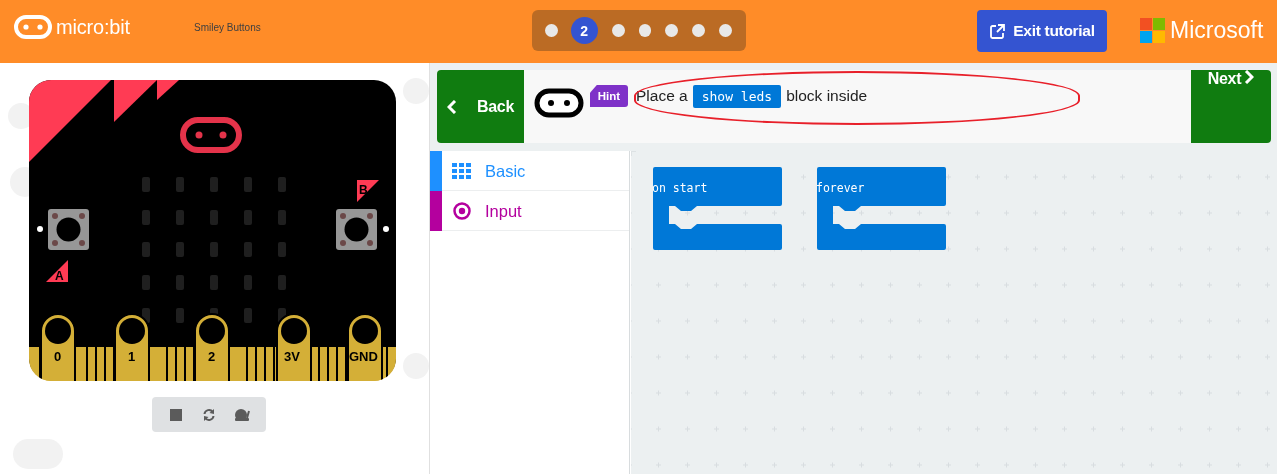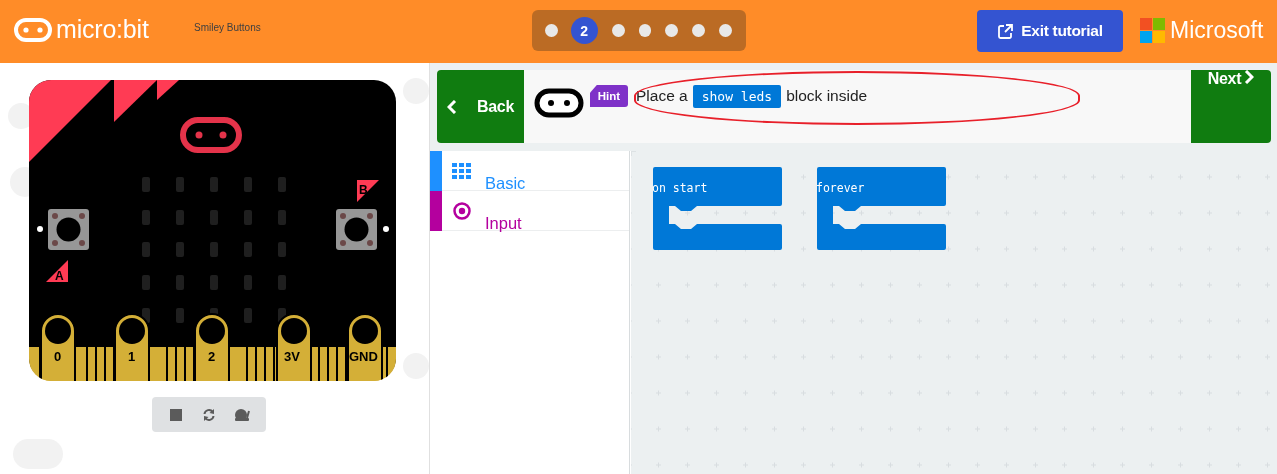--- a/index.html
+++ b/index.html
@@ -1,26 +1,26 @@
 <!DOCTYPE html>
 <html><head>
 <meta charset="utf-8">
 <style>
   * { box-sizing: border-box; margin: 0; padding: 0; }
   html, body { width: 1277px; height: 474px; overflow: hidden; background: #fff; font-family: "Liberation Sans", sans-serif; }
 
   
   .header { position: absolute; left: 0; top: 0; width: 1277px; height: 63px; background: #ff8c28; }
   .logo { position: absolute; left: 14px; top: 15px; display: flex; align-items: center; color: #fff; }
-  .logo-text { font-size: 25px; font-weight: normal; margin-left: 4px; letter-spacing: -0.2px; color: #fff; }
+  .logo-text { font-size: 20px; font-weight: normal; margin-left: 4px; letter-spacing: -0.2px; color: #fff; }
   .project-name { position: absolute; left: 194px; top: 22px; color: #404040; font-size: 10px; }
   .steps { position: absolute; left: 532px; top: 10px; width: 214px; height: 41px; background: #bb6b24; border-radius: 6px; display: flex; align-items: center; padding-left: 13px; }
   .step-dot { width: 13px; height: 13px; border-radius: 50%; background: #e8e8e8; margin-right: 14px; cursor: pointer; }
   .step-dot.active { width: 27px; height: 27px; background: #3454d1; color: #fff; font-weight: bold; font-size: 14px; display: flex; align-items: center; justify-content: center; margin-right: 14px; margin-left: -1px; }
-  .exit-btn { position: absolute; left: 977px; top: 10px; width: 146px; height: 42px; background: #3454d1; border-radius: 4px; color: #fff; font-weight: bold; font-size: 15.5px; display: flex; align-items: center; justify-content: center; gap: 7px; letter-spacing: -0.3px; }
+  .exit-btn { position: absolute; left: 977px; top: 10px; width: 130px; height: 42px; background: #3454d1; border-radius: 4px; color: #fff; font-weight: bold; font-size: 15.5px; display: flex; align-items: center; justify-content: center; gap: 7px; letter-spacing: -0.3px; }
   .ms-logo { position: absolute; left: 1140px; top: 17px; display: flex; align-items: center; gap: 5px; color: #fff; font-size: 23px; }
   .ms-grid { display: grid; grid-template-columns: 12px 12px; grid-template-rows: 12px 12px; gap: 1px; }
 
   
   .sim-panel { position: absolute; left: 0; top: 63px; width: 430px; height: 411px; background: #fff; border-right: 1px solid #e0e0e0; overflow: hidden; }
   .bg-deco { position: absolute; border-radius: 50%; background: #f2f2f2; }
   .board { position: absolute; left: 29px; top: 17px; width: 367px; height: 300px; background: #000; border-radius: 22px; overflow: hidden; }
   .sim-controls { position: absolute; left: 152px; top: 334px; width: 114px; height: 35px; background: #dfe1e3; border-radius: 4px; display: flex; align-items: center; justify-content: space-around; padding: 0 8px; }
   .sim-btn { width: 26px; height: 26px; display: flex; align-items: center; justify-content: center; cursor: pointer; }
 
@@ -35,21 +35,21 @@
   .code-chip { font-family: "DejaVu Sans Mono", monospace; font-size: 13px; color: #fff; padding: 4px 9px; border-radius: 2px; margin: 0 5px; }
   .chip-blue { background: #0078d7; }
   .chip-purple { background: #b4009e; }
   .red-circle { position: absolute; left: 197px; top: 1px; width: 446px; height: 54px; border: 2px solid #e8202a; border-radius: 50% / 46%; pointer-events: none; }
 
   
   .toolbox { position: absolute; left: 430px; top: 151px; width: 200px; height: 323px; background: #fff; border-right: 1px solid #d8dcde; }
   .tb-item { position: relative; height: 40px; display: flex; align-items: center; border-bottom: 1px solid #eceeef; cursor: pointer; }
   .tb-bar { position: absolute; left: 0; top: 0; width: 12px; height: 40px; }
   .tb-icon { position: absolute; left: 22px; top: 11px; width: 20px; height: 18px; display: flex; align-items: center; justify-content: center; }
-  .tb-label { position: absolute; left: 55px; top: 11px; font-size: 16.5px; margin-top: 12px; }
+  .tb-label { position: absolute; left: 55px; top: 11px; font-size: 16.5px; }
 
   
   .workspace { position: absolute; left: 631px; top: 151px; width: 646px; height: 323px; background-color: #ecf0f1; background-image:
       linear-gradient(#dde2e4, #dde2e4), linear-gradient(#dde2e4, #dde2e4);
     background-size: 5px 1px, 1px 5px; background-repeat: no-repeat; }
   .grid-svg { position: absolute; left: 0; top: 0; }
   .block { position: absolute; padding-left: 8px; }
   .block-label { position: absolute; left: 7px; top: 14px; font-family: "DejaVu Sans Mono", monospace; font-size: 11.5px; color: #fff; }
 </style>
 </head>

